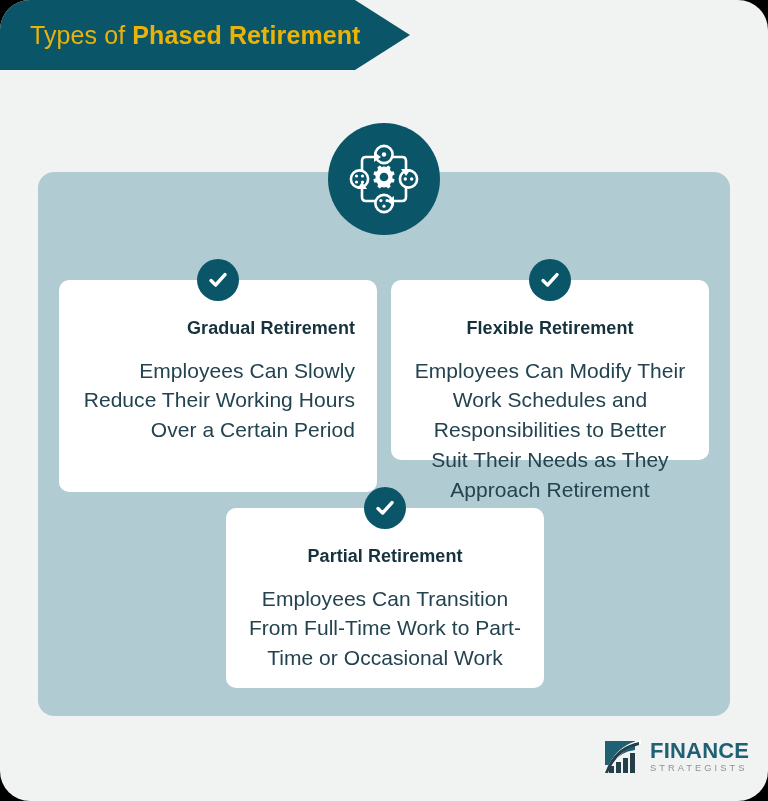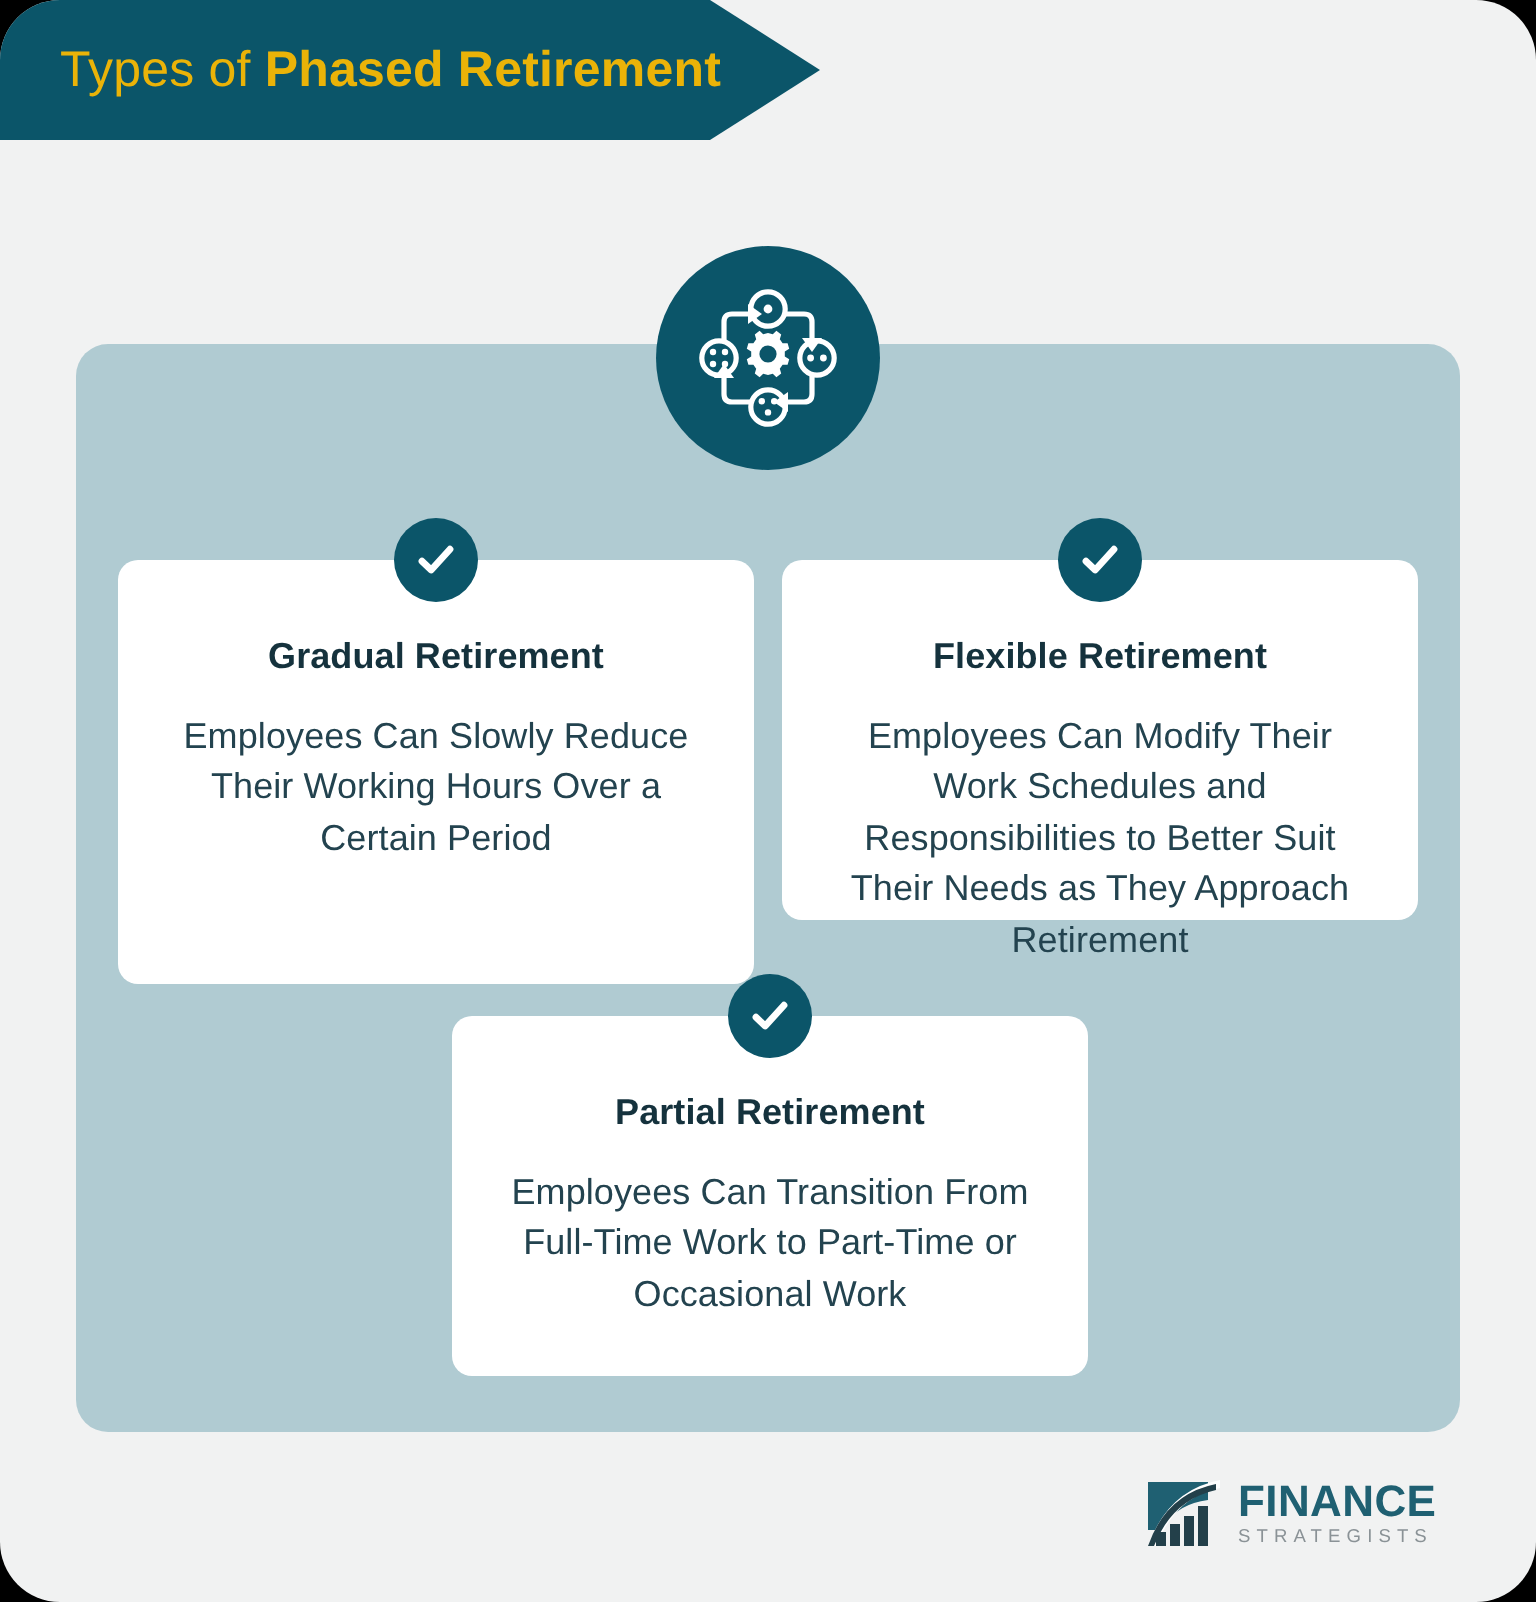--- a/index.html
+++ b/index.html
@@ -80,21 +80,21 @@
 
   
   .card {
     position: absolute;
     background: #FFFFFF;
     border-radius: 10px;
     box-sizing: border-box;
     padding: 38px 22px 22px 22px;
     text-align: center;
   }
-  .card-1 { left: 59px;  top: 280px; width: 318px; height: 212px; }
+  .card-1 { left: 59px;  top: 280px; width: 318px; height: 212px; text-align: right; }
   .card-2 { left: 391px; top: 280px; width: 318px; height: 180px; }
   .card-3 { left: 226px; top: 508px; width: 318px; height: 180px; }
 
   .check-badge {
     position: absolute;
     top: -21px;
     left: 50%;
     transform: translateX(-50%);
     width: 42px;
     height: 42px;
@@ -109,30 +109,30 @@
   .card-title {
     color: #15323D;
     font-size: 18px;
     font-weight: bold;
     line-height: 1.2;
     margin: 0 0 16px 0;
     letter-spacing: 0.05px;
   }
   .card-body {
     color: #23434F;
-    font-size: 18px;
+    font-size: 21px;
     line-height: 1.42;
     margin: 0;
     letter-spacing: 0.05px;
   }
 
   
   .logo {
     position: absolute;
-    left: 572px;
+    left: 603px;
     top: 739px;
     display: flex;
     align-items: center;
   }
   .logo-mark {
     width: 40px;
     height: 36px;
     flex: none;
   }
   .logo-text {

